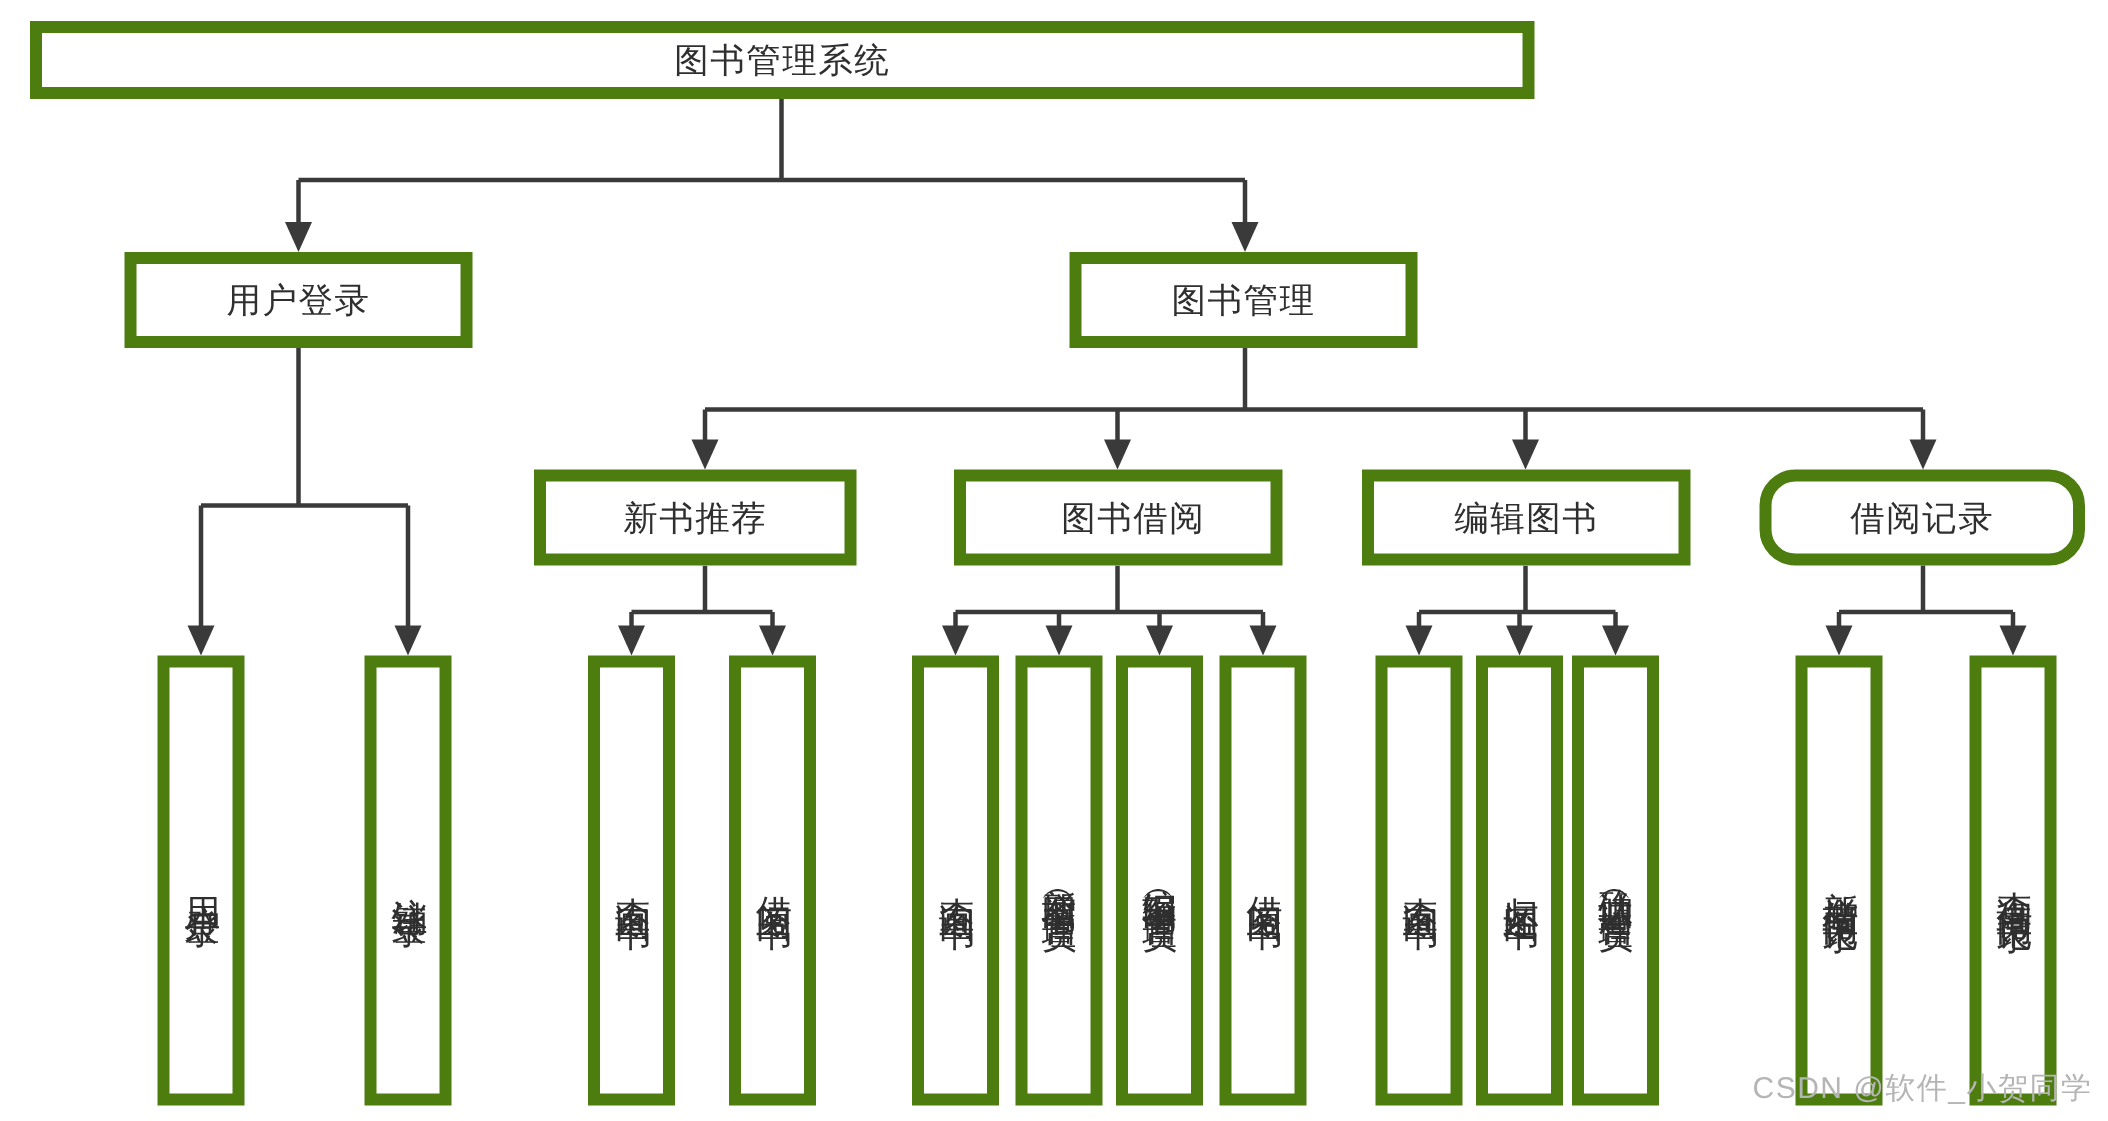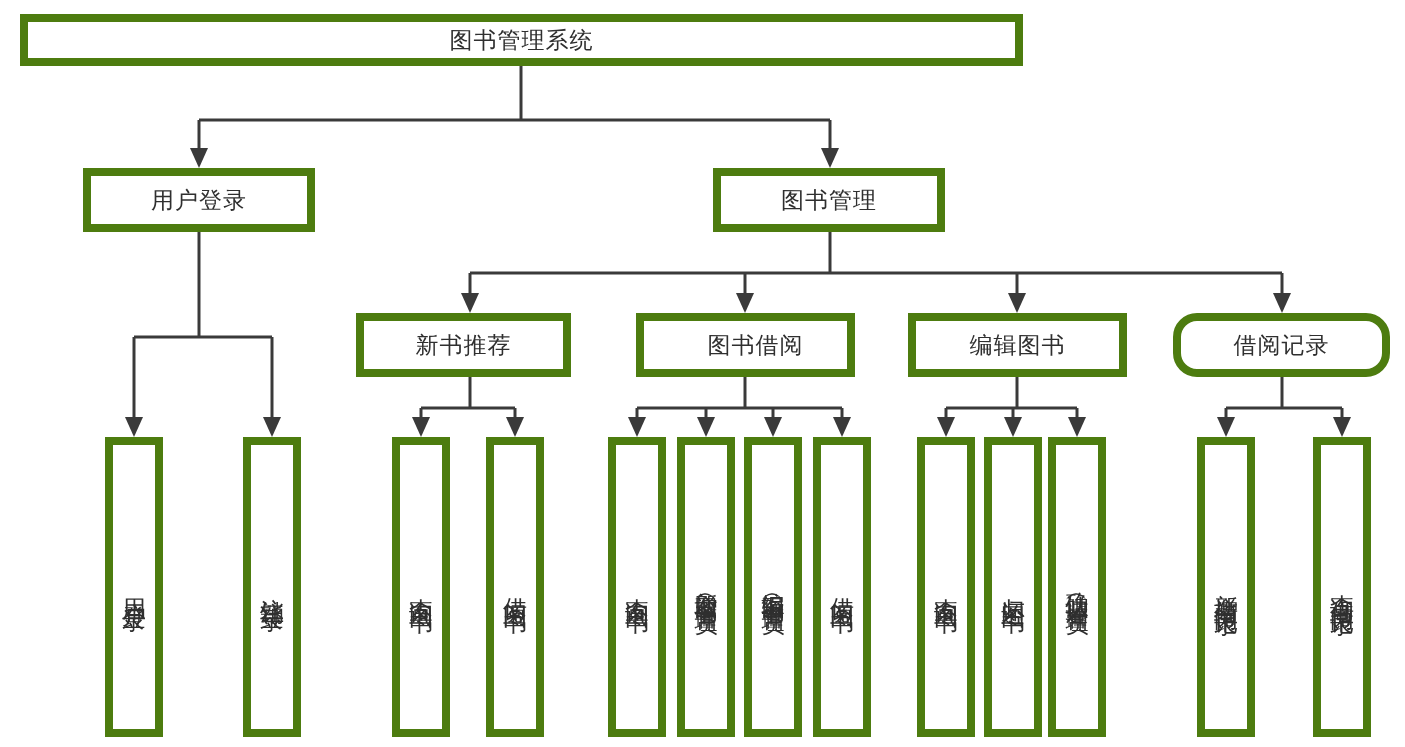--- a/index.html
+++ b/index.html
@@ -190,14 +190,15 @@
   <div class="node vbox long" style="left:1048px; top:437px; width:58px; height:300px;">
     <span>确认归还（管理员）</span>
   </div>
   <div class="node vbox" style="left:1197px; top:437px; width:58px; height:300px;">
     <span>新增借阅记录</span>
   </div>
   <div class="node vbox" style="left:1313px; top:437px; width:58px; height:300px;">
     <span>查询借阅记录</span>
   </div>
 
+  <div id="watermark">CSDN @软件_小贺同学</div>
 
 </div>
 
 </body></html>

